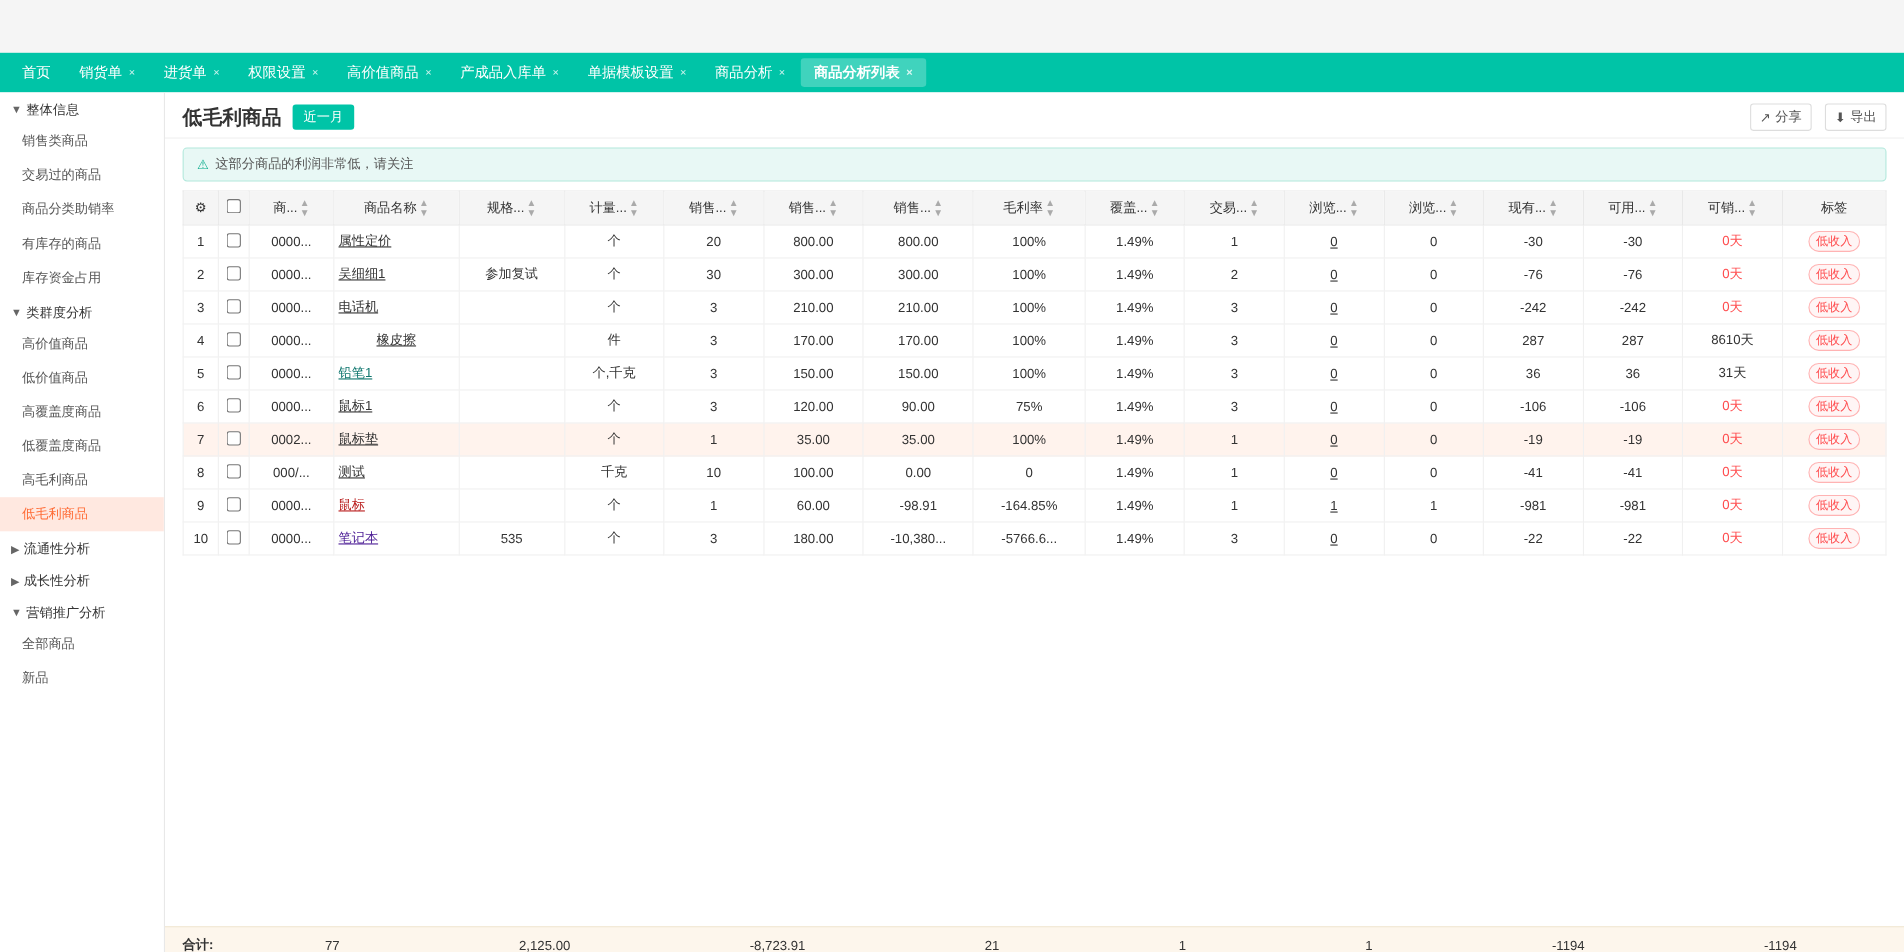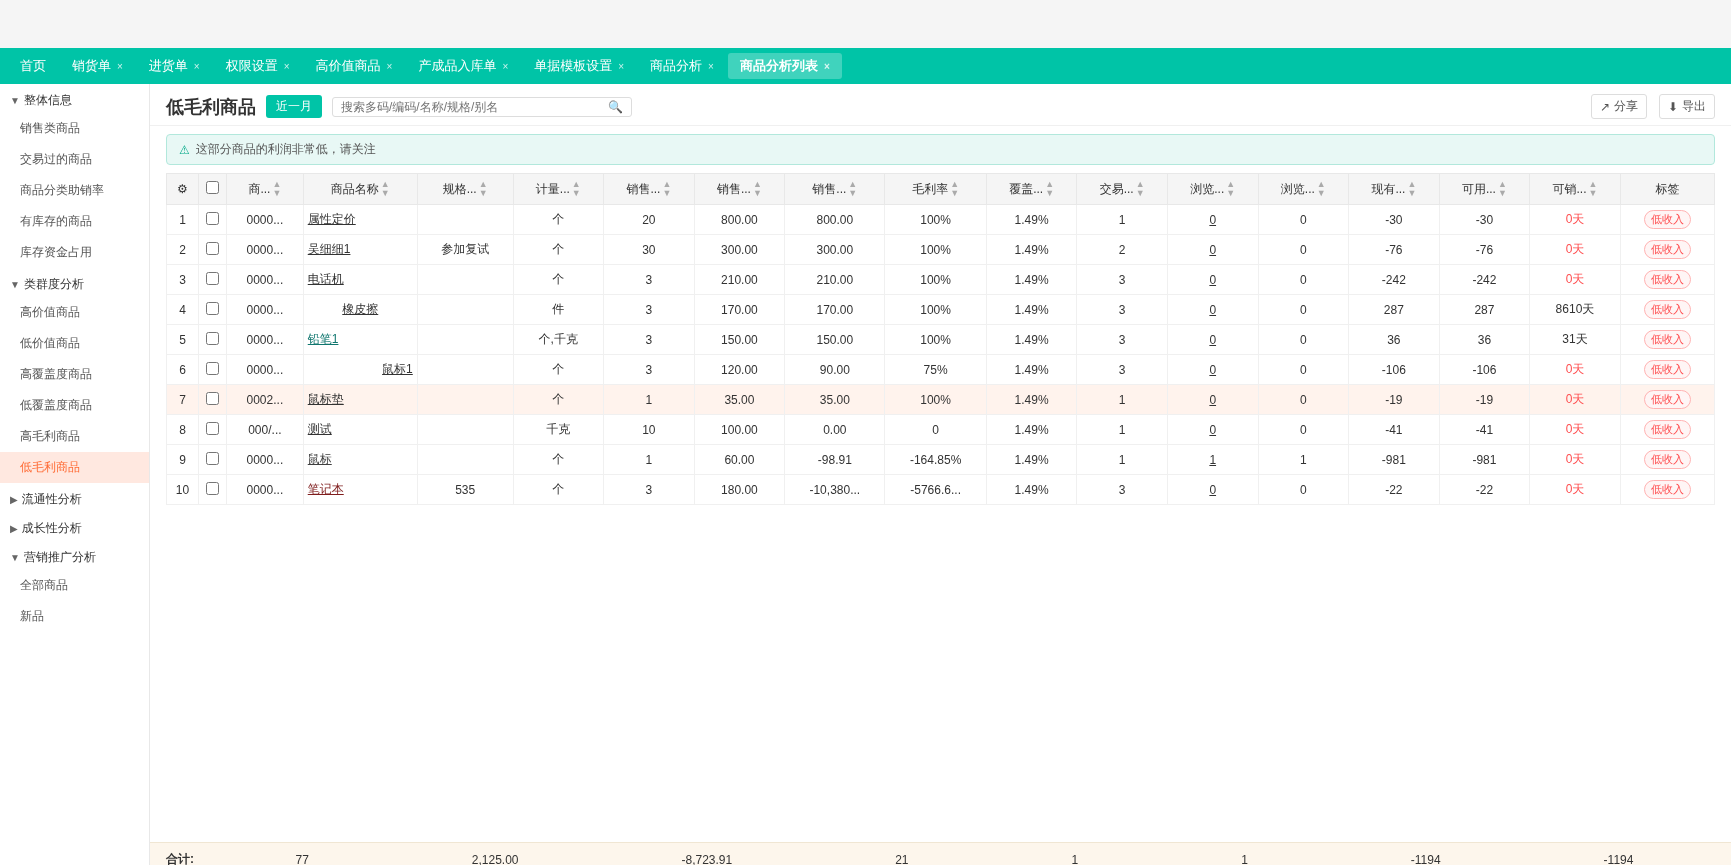--- a/index.html
+++ b/index.html
@@ -326,24 +326,20 @@
     </div>
     <div class="sidebar-item">全部商品</div>
     <div class="sidebar-item">新品</div>
   </aside>
 
   <main class="content">
 
     <div class="content-header">
       <span class="content-title">低毛利商品</span>
       <button class="filter-btn">近一月</button>
-      <div class="search-box">
-        <input type="text" placeholder="搜索多码/编码/名称/规格/别名" style="">
-        <span style="color:#aaa; cursor:pointer;">🔍</span>
-      </div>
       <div class="header-right">
         <button class="action-btn">
           <span>↗</span>
           <span>分享</span>
         </button>
         <button class="action-btn">
           <span>⬇</span>
           <span>导出</span>
         </button>
       </div>
@@ -600,21 +596,21 @@
     <td>0</td>
     <td>36</td>
     <td>36</td>
     <td style="color:#333;">31天</td>
     <td><span class="tag-badge tag-low-income">低收入</span></td>
   </tr>
             <tr>
     <td>6</td>
     <td><input type="checkbox" style=""></td>
     <td>0000...</td>
-    <td style="text-align:right; cursor:pointer; color:#333; text-decoration:underline;">鼠标1</td>
+    <td style="text-align:left; cursor:pointer; color:#333; text-decoration:underline;">鼠标1</td>
     <td></td>
     <td>个</td>
     <td>3</td>
     <td>120.00</td>
     <td>90.00</td>
     <td>75%</td>
     <td>1.49%</td>
     <td>3</td>
     <td class="link-underline">0</td>
     <td>0</td>
@@ -660,41 +656,41 @@
     <td>0</td>
     <td>-41</td>
     <td>-41</td>
     <td style="color:#ff4d4f;">0天</td>
     <td><span class="tag-badge tag-low-income">低收入</span></td>
   </tr>
             <tr>
     <td>9</td>
     <td><input type="checkbox" style=""></td>
     <td>0000...</td>
-    <td style="text-align:left; cursor:pointer; color:#404040; text-decoration:underline;">鼠标</td>
+    <td style="text-align:left; cursor:pointer; color:#b91c1c; text-decoration:underline;">鼠标</td>
     <td></td>
     <td>个</td>
     <td>1</td>
     <td>60.00</td>
     <td>-98.91</td>
     <td>-164.85%</td>
     <td>1.49%</td>
     <td>1</td>
     <td class="link-underline">1</td>
     <td>1</td>
     <td>-981</td>
     <td>-981</td>
     <td style="color:#ff4d4f;">0天</td>
     <td><span class="tag-badge tag-low-income">低收入</span></td>
   </tr>
             <tr>
     <td>10</td>
     <td><input type="checkbox" style=""></td>
     <td>0000...</td>
-    <td style="text-align:left; cursor:pointer; color:#7f1d1d; text-decoration:underline;">笔记本</td>
+    <td style="text-align:left; cursor:pointer; color:#4c1d95; text-decoration:underline;">笔记本</td>
     <td>535</td>
     <td>个</td>
     <td>3</td>
     <td>180.00</td>
     <td>-10,380...</td>
     <td>-5766.6...</td>
     <td>1.49%</td>
     <td>3</td>
     <td class="link-underline">0</td>
     <td>0</td>

